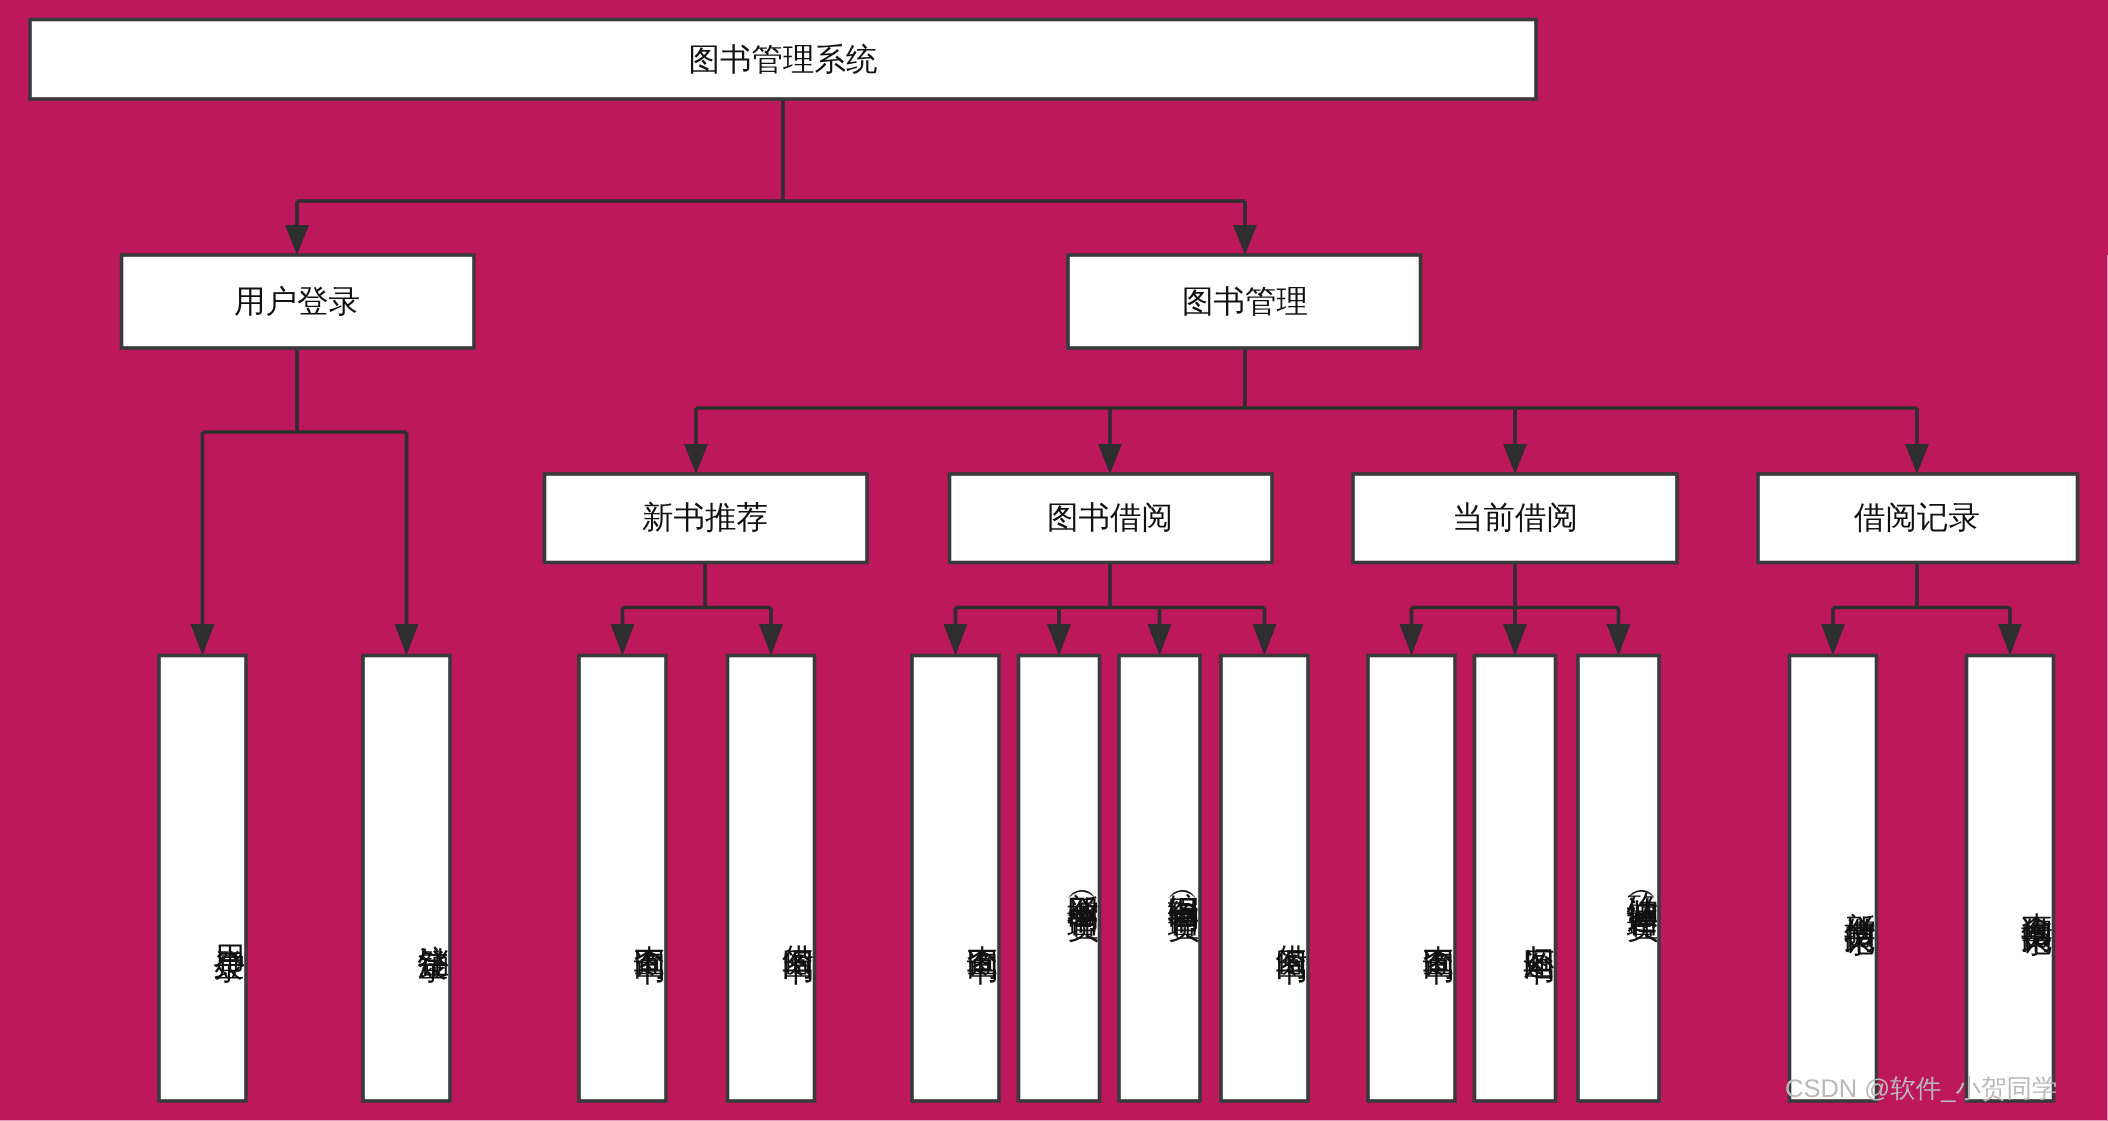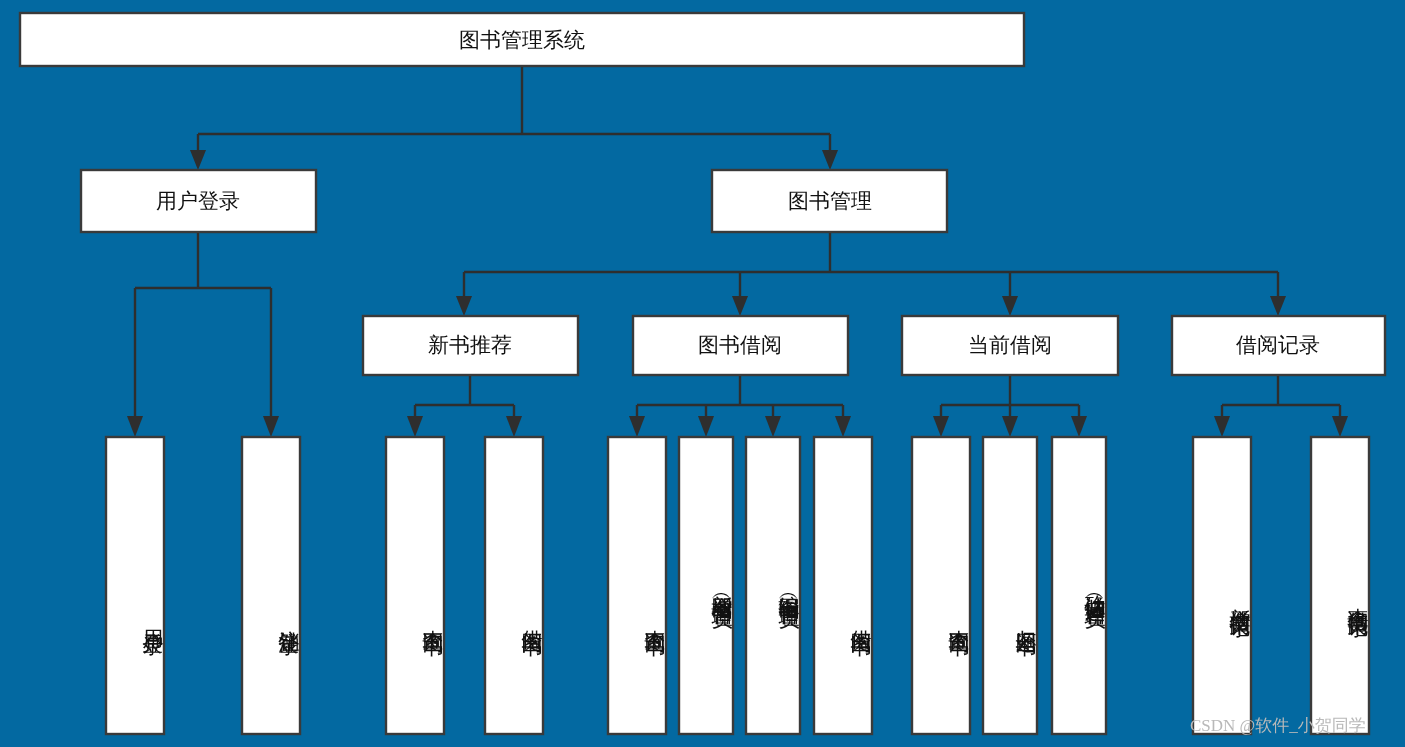--- a/index.html
+++ b/index.html
@@ -7,21 +7,21 @@
     padding: 0;
     background: #ffffff;
   }
   body {
     font-family: "Liberation Sans", "DejaVu Sans", sans-serif;
   }
   #canvas {
     position: relative;
     width: 1405px;
     height: 747px;
-    background: #0369a1;
+    background: #be185d;
     overflow: hidden;
   }
   #diagram-svg {
     position: absolute;
     left: 0;
     top: 0;
     width: 1405px;
     height: 747px;
   }
   .node-rect {
@@ -59,21 +59,21 @@
     white-space: nowrap;
     display: flex;
     align-items: flex-start;
     justify-content: center;
     pointer-events: none;
   }
   .watermark {
     position: absolute;
     left: 1190px;
     top: 714px;
-    font-family: Liberation Serif, serif;
+    font-family: Liberation Sans, sans-serif;
     font-size: 17px;
     color: #b9b9b9;
     white-space: nowrap;
     user-select: none;
   }
 </style>
 </head>
 <body>
 
 <div id="canvas">

